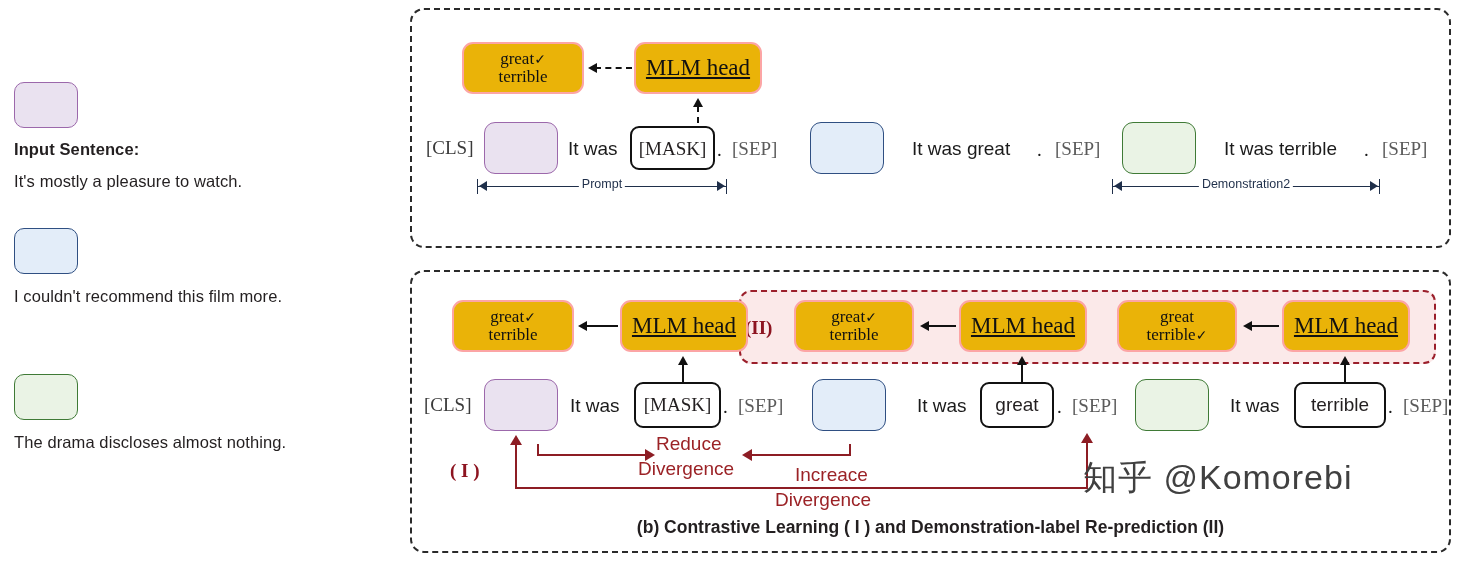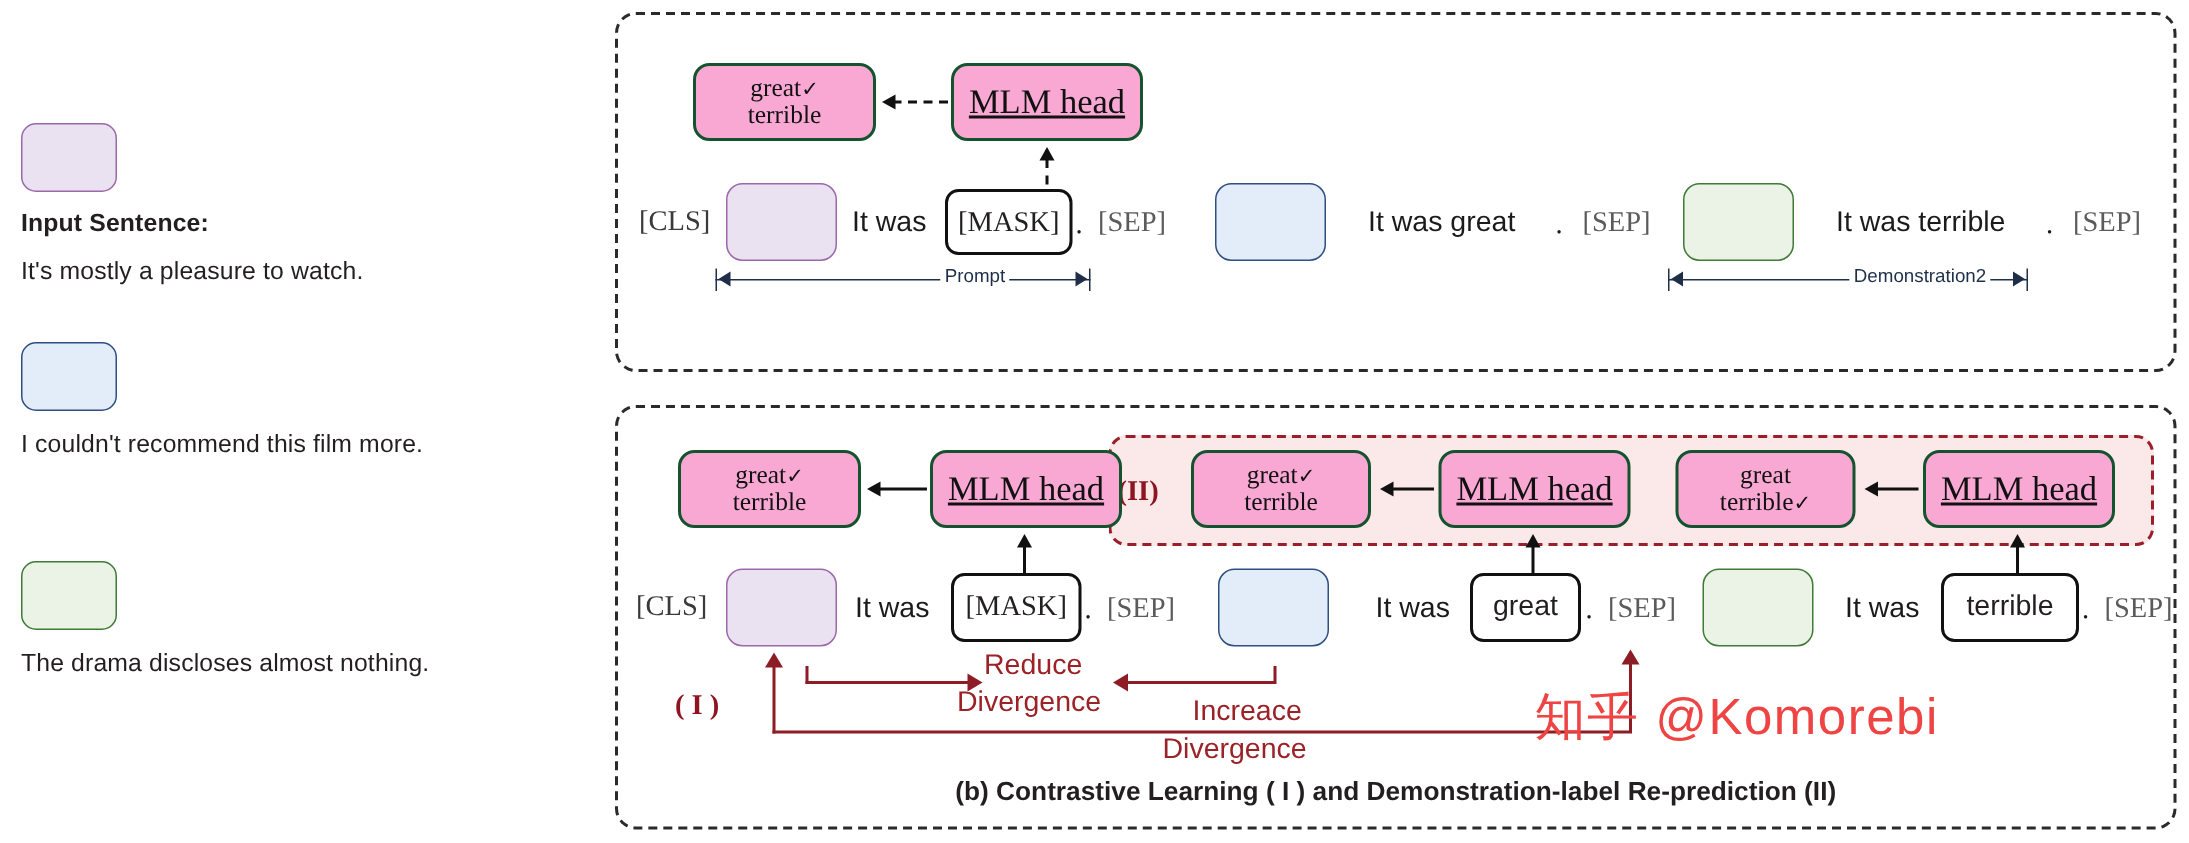--- a/index.html
+++ b/index.html
@@ -40,21 +40,21 @@
   #panel-b{left:410px;top:270px;width:1041px;height:283px;}
 
   .panel-caption{
     position:absolute;left:0;right:0;text-align:center;
     font-weight:bold;font-size:17.5px;color:#231f20;
   }
 
   
   .node{
     position:absolute;box-sizing:border-box;
-    border:2px solid #14532d;border-radius:11px;background:#f9a8d4;
+    border:2px solid #fca5a5;border-radius:11px;background:#eab308;
     display:flex;align-items:center;justify-content:center;
     font-family:"Liberation Serif", serif;
     color:#111;
   }
   .mlm{font-size:23px;text-decoration:underline;}
   .label2{
     flex-direction:column;line-height:1.06;font-size:17px;padding:3px 4px;
   }
   .label2 .ln{display:block;white-space:nowrap;}
   .tick{font-size:14px;}
@@ -85,21 +85,20 @@
   .span .cap{position:absolute;top:1px;width:0;height:15px;border-left:1.4px solid #1f2f4a;}
   .span .cap.l{left:0;}
   .span .cap.r{right:0;}
   .span .ah{position:absolute;top:3px;width:0;height:0;border-top:5px solid transparent;border-bottom:5px solid transparent;}
   .span .ah.l{left:2px;border-right:8px solid #1f2f4a;}
   .span .ah.r{right:2px;border-left:8px solid #1f2f4a;}
   .span .lbl{
     position:absolute;top:-1px;left:50%;transform:translateX(-50%);
     background:#fff;padding:0 3px;font-size:12.5px;color:#1f2f4a;
     font-family:"Liberation Sans", sans-serif;
-    margin-left:48px;
   }
 
   
   .arrow-left{position:absolute;height:10px;}
   .arrow-left .shaft{position:absolute;left:7px;right:0;top:4px;height:0;border-top:2px solid #111;}
   .arrow-left .head{position:absolute;left:0;top:0;width:0;height:0;
     border-top:5px solid transparent;border-bottom:5px solid transparent;border-right:9px solid #111;}
   .arrow-left.dashed .shaft{border-top:2px dashed #111;}
 
   .arrow-up{position:absolute;width:10px;}
@@ -123,22 +122,22 @@
         font-family:"Liberation Sans", sans-serif;}
   .rline-h{position:absolute;height:0;border-top:2px solid #8d1d24;}
   .rline-v{position:absolute;width:0;border-left:2px solid #8d1d24;}
   .rhead{position:absolute;width:0;height:0;}
   .rhead.right{border-top:6px solid transparent;border-bottom:6px solid transparent;border-left:10px solid #8d1d24;}
   .rhead.left{border-top:6px solid transparent;border-bottom:6px solid transparent;border-right:10px solid #8d1d24;}
   .rhead.up{border-left:6px solid transparent;border-right:6px solid transparent;border-bottom:10px solid #8d1d24;}
 
   
   #watermark{
-    position:absolute;left:1023px;top:455px;
-    font-size:34px;color:#ef4444;white-space:nowrap;
+    position:absolute;left:1083px;top:455px;
+    font-size:34px;color:#404040;white-space:nowrap;
     font-family:"Liberation Sans", sans-serif;letter-spacing:1px;
     pointer-events:none;
   }
 </style>
 </head>
 <body>
 
 <div class="root">
 
   <div id="legend">
@@ -200,21 +199,21 @@
     <div class="txt sep" style="left:970px;top:129px;">[SEP]</div>
 
     <div class="span" style="left:65px;top:168px;width:250px;">
       <div class="cap l"></div>
         <div class="bar"></div>
         <div class="cap r"></div>
       <div class="ah l"></div>
         <div class="ah r"></div>
       <div class="lbl">Prompt</div>
     </div>
-    <div class="span" style="left:700px;top:168px;width:240px;">
+    <div class="span" style="left:700px;top:168px;width:268px;">
       <div class="cap l"></div>
         <div class="bar"></div>
         <div class="cap r"></div>
       <div class="ah l"></div>
         <div class="ah r"></div>
       <div class="lbl">Demonstration2</div>
     </div>
 
   </div>
 

